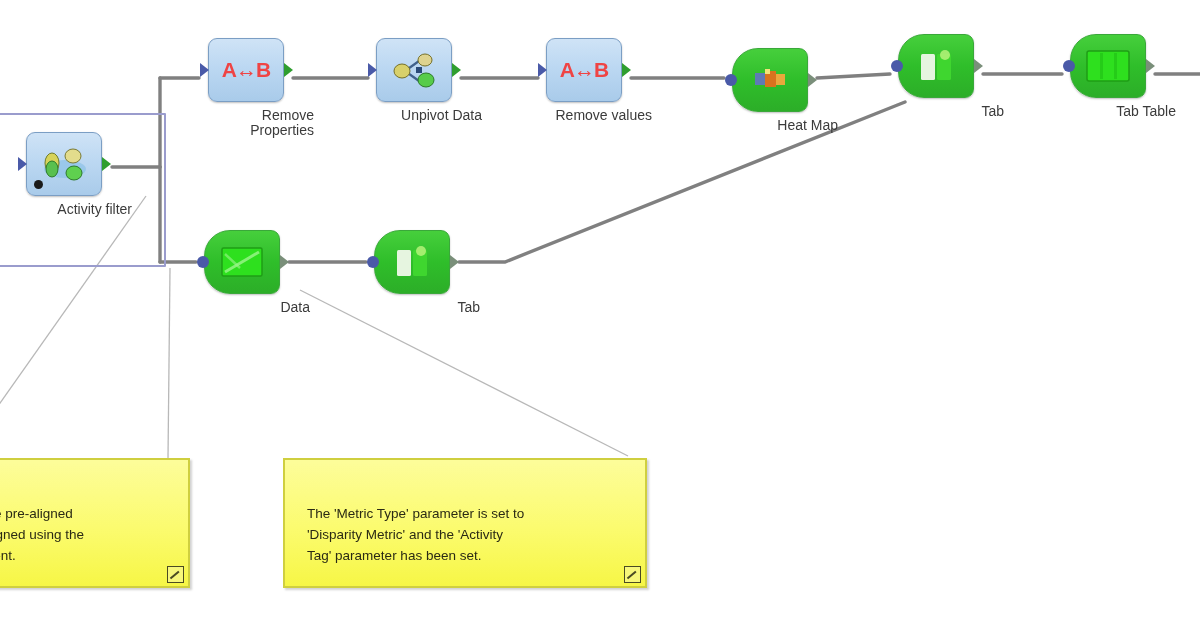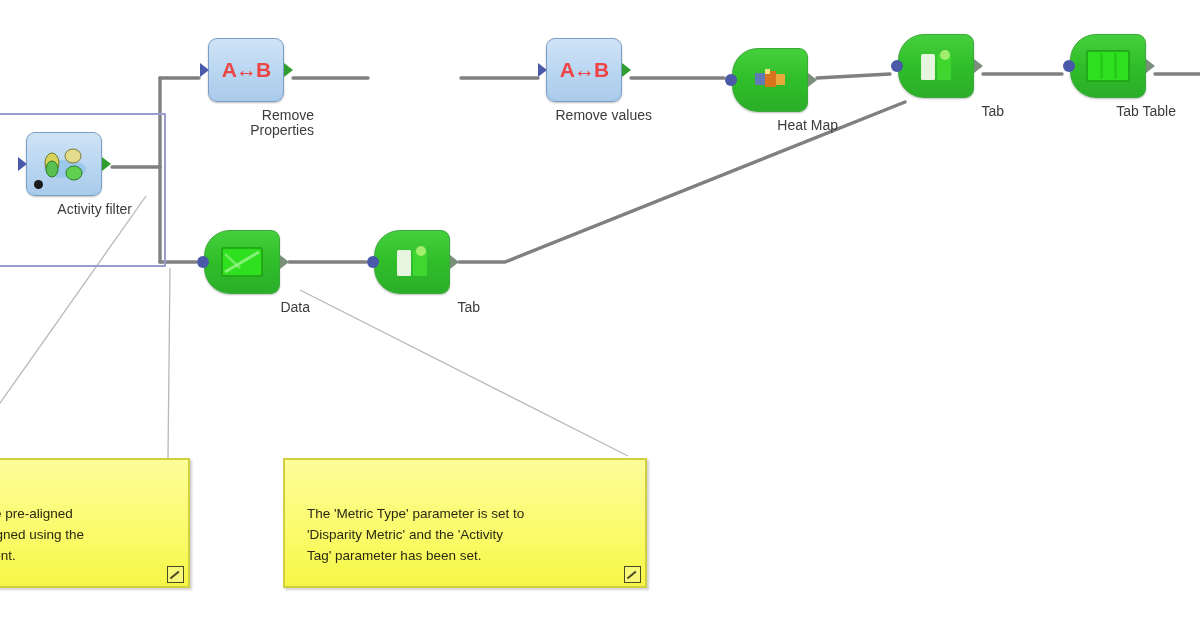--- a/index.html
+++ b/index.html
@@ -251,20 +251,37 @@
       <div class="port port-in"></div>
       <div class="port port-out-data"></div>
       <div class="node-glyph">
         <span class="g-ab">A↔B</span>
       </div>
     </div>
     <div class="node-label">Remove
 Properties</div>
   </div>
 
+  <div class="node" style="left:368px; top:34px;">
+    <div class="node-body">
+      <div class="node-shape shape-blue"></div>
+      <div class="port port-in"></div>
+      <div class="port port-out-data"></div>
+      <div class="node-glyph">
+        <svg width="50" height="38" viewBox="0 0 50 38">
+          <path d="M16,20 L30,10 M16,20 L30,30" stroke="#40618c" stroke-width="2.2" fill="none"></path>
+          <rect x="27" y="16" width="6" height="6" fill="#2a4a78"></rect>
+          <ellipse cx="13" cy="20" rx="8" ry="7" fill="#d8d06a" stroke="#767028" stroke-width="1"></ellipse>
+          <ellipse cx="36" cy="9" rx="7" ry="6" fill="#ded38f" stroke="#767028" stroke-width="1"></ellipse>
+          <ellipse cx="37" cy="29" rx="8" ry="7" fill="#57cc4a" stroke="#2d7a2a" stroke-width="1"></ellipse>
+        </svg>
+      </div>
+    </div>
+    <div class="node-label">Unpivot Data</div>
+  </div>
 
   <div class="node" style="left:538px; top:34px;">
     <div class="node-body">
       <div class="node-shape shape-blue"></div>
       <div class="port port-in"></div>
       <div class="port port-out-data"></div>
       <div class="node-glyph">
         <span class="g-ab">A↔B</span>
       </div>
     </div>

